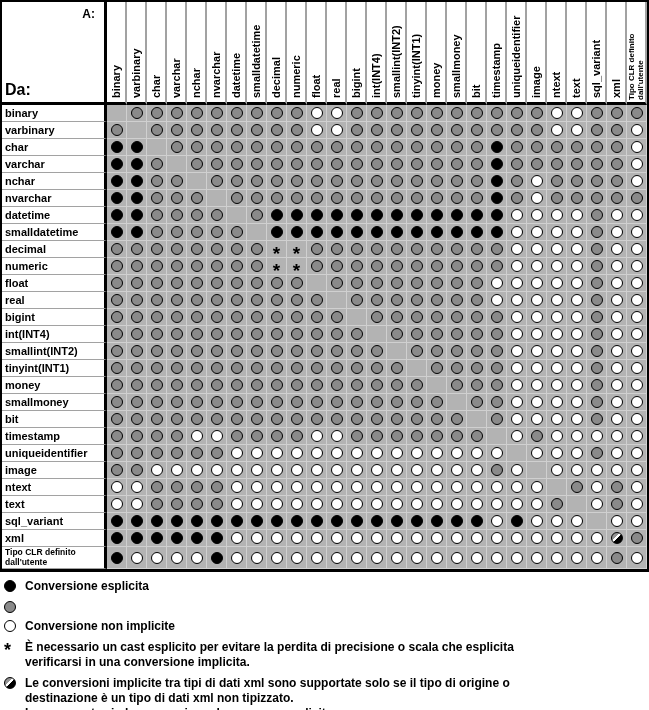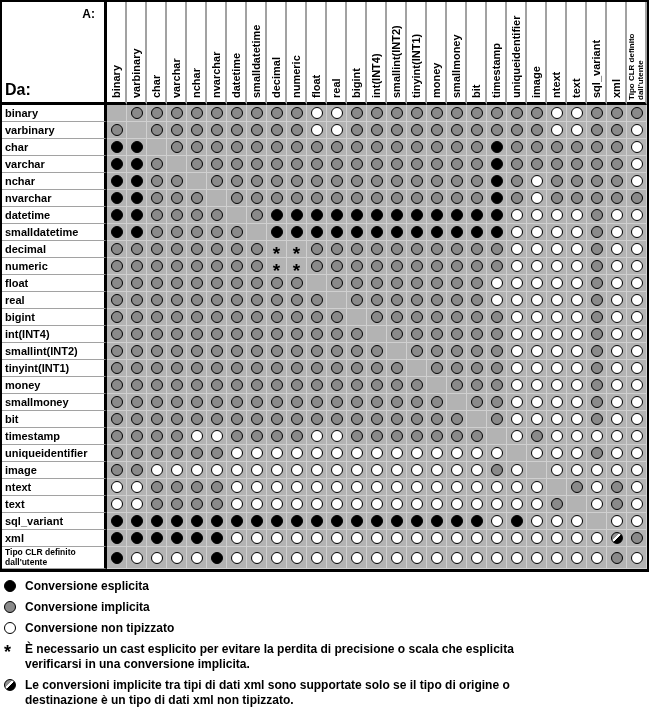--- a/index.html
+++ b/index.html
@@ -2356,27 +2356,26 @@
 <div class="legend-item">
       <span class="legend-ic">
         <span class="dot dot-E"></span>
       </span>
       <span class="legend-text">Conversione esplicita</span>
     </div>
     <div class="legend-item">
       <span class="legend-ic">
         <span class="dot dot-I"></span>
       </span>
-      <span class="legend-text">Conversione implicita</span>
     </div>
     <div class="legend-item">
       <span class="legend-ic">
         <span class="dot dot-N"></span>
       </span>
-      <span class="legend-text">Conversione non tipizzato</span>
+      <span class="legend-text">Conversione non implicite</span>
     </div>
     <div class="legend-item">
       <span class="legend-ic">
         <span class="ast">*</span>
       </span>
       <span class="legend-text">È necessario un cast esplicito per evitare la perdita di precisione o scala che esplicita
 verificarsi in una conversione implicita.</span>
     </div>
     <div class="legend-item">
       <span class="legend-ic">

